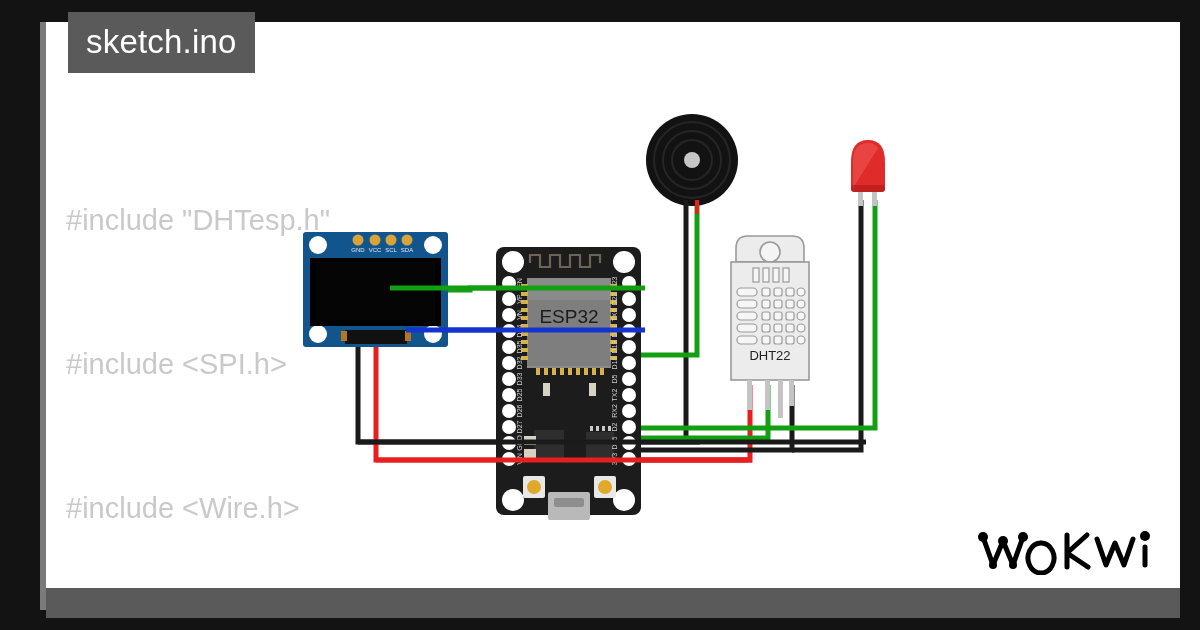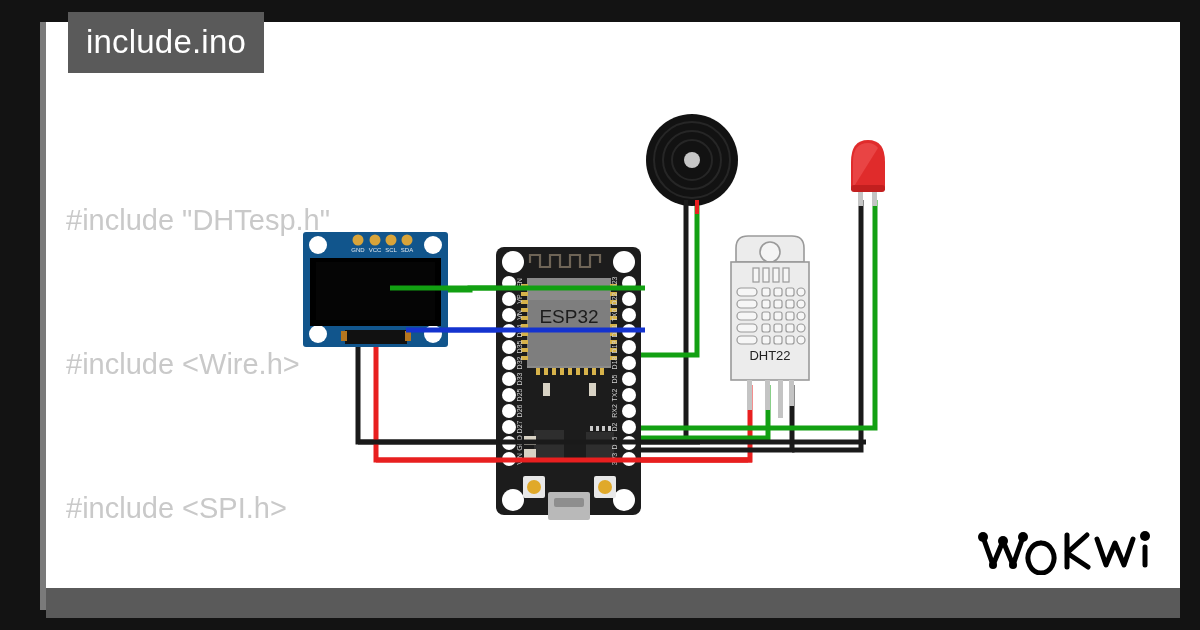--- a/index.html
+++ b/index.html
@@ -31,22 +31,22 @@
 </style>
 </head>
 <body>
 
 <div id="stage">
 
   <div id="panel"></div>
 
   <div id="code">
     <div class="codeline">#include "DHTesp.h"</div>
+    <div class="codeline">#include &lt;SPI.h&gt;</div>
     <div class="codeline">#include &lt;Wire.h&gt;</div>
-    <div class="codeline">#include &lt;SPI.h&gt;</div>
     <div class="codeline">#include &lt;Adafruit_GFX.h&gt;</div>
     
     
     
     
     
     
     
   </div>
 
@@ -299,21 +299,21 @@
       <path d="M376,460 L752,460" stroke="#e81f1f" stroke-width="5"></path>
       <path d="M390,288 L645,288" stroke="#12a012" stroke-width="5"></path>
       <path d="M406,330 L645,330" stroke="#1433cf" stroke-width="5"></path>
     </g>
 
   </svg>
   </div>
 
   <div id="bottombar"></div>
 
-  <div id="tab">include.ino</div>
+  <div id="tab">sketch.ino</div>
 
   <div id="wokwi">
     <svg width="180" height="50" viewBox="0 0 180 50" xmlns="http://www.w3.org/2000/svg">
       <g stroke="#000000" stroke-width="5" fill="none" stroke-linecap="round" stroke-linejoin="round">
         <path d="M8,12 L18,40 L28,16 L38,40 L48,12"></path>
         <path d="M66,18 a13,15 0 1,0 0.01,0"></path>
         <path d="M92,10 L92,42 M92,28 L112,10 M92,28 L113,42"></path>
         <path d="M122,14 L131,40 L140,18 L149,40 L158,14"></path>
         <path d="M170,22 L170,40"></path>
       </g>

